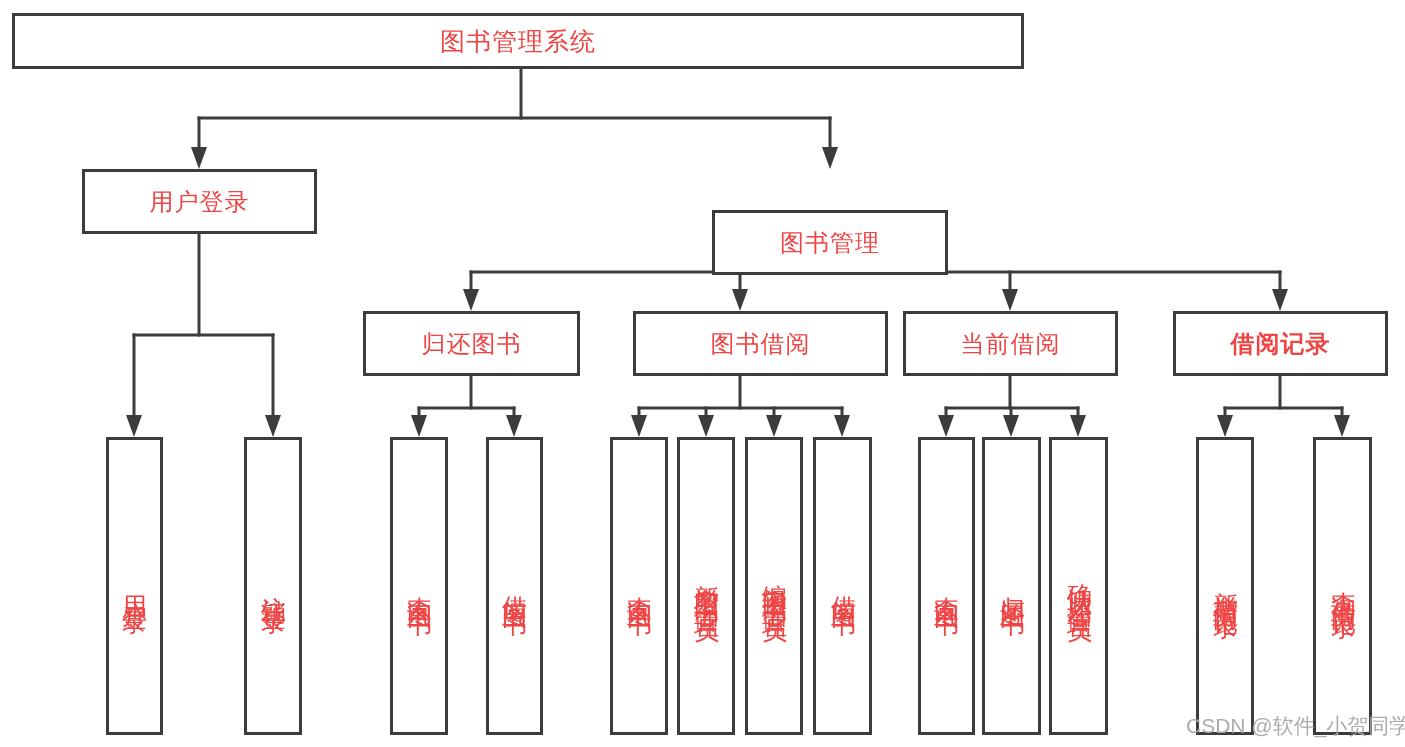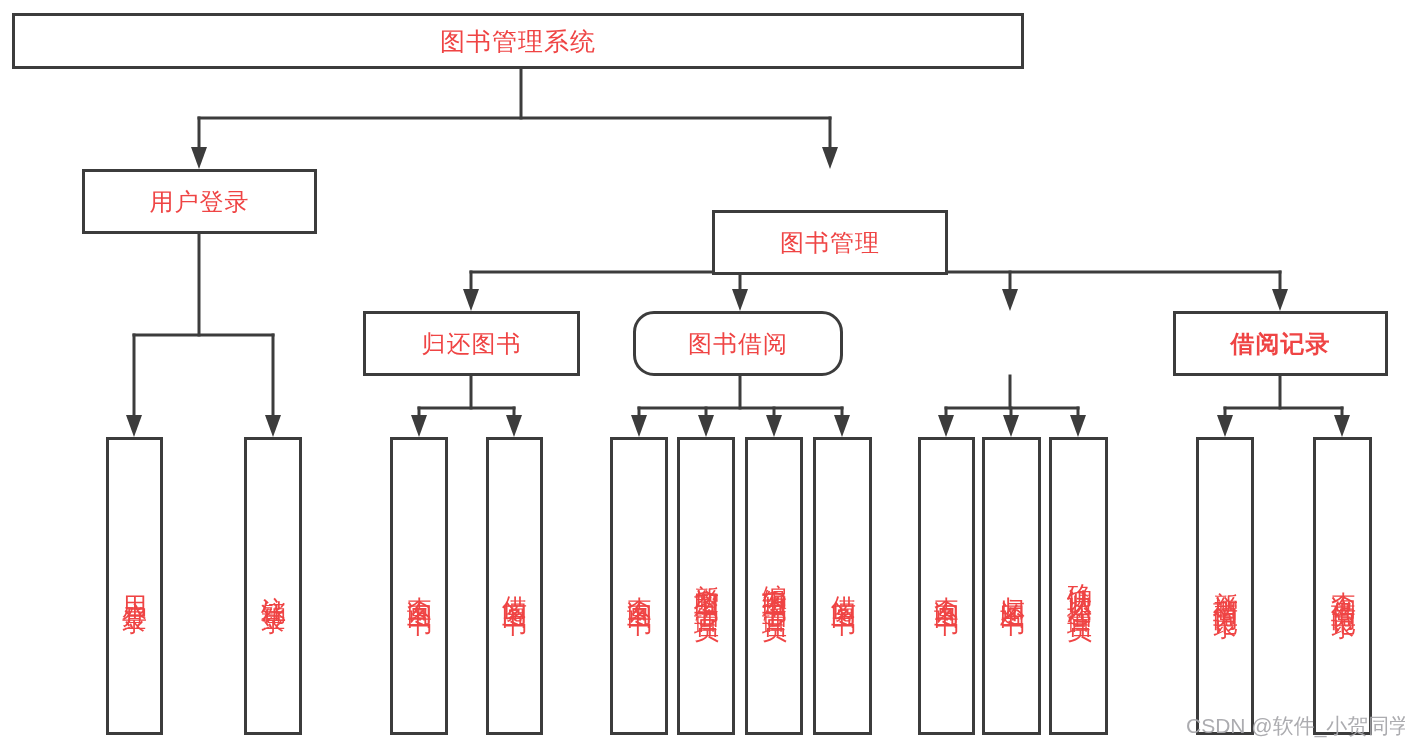--- a/index.html
+++ b/index.html
@@ -46,21 +46,21 @@
     letter-spacing: 5px;
     line-height: 51px;
   }
   
   #n-root      { left: 12px;   top: 13px;  width: 1012px; height: 56px; }
   
   #n-login     { left: 82px;   top: 169px; width: 235px;  height: 65px; }
   #n-mgmt      { left: 712px;  top: 169px; width: 236px;  height: 65px; margin-top: 41px; }
   
   #n-recommend { left: 363px;  top: 311px; width: 217px;  height: 65px; }
-  #n-borrow    { left: 633px;  top: 311px; width: 210px;  height: 65px; border-radius: 21px; }
+  #n-borrow    { left: 633px;  top: 311px; width: 255px;  height: 65px; }
   #n-current   { left: 903px;  top: 311px; width: 215px;  height: 65px; }
   #n-records   { left: 1173px; top: 311px; width: 215px;  height: 65px; font-weight: bold; }
   
   #n-login-0     { left: 106px;  width: 57px; }
   #n-login-1     { left: 244px;  width: 58px; }
   #n-recommend-0 { left: 390px;  width: 58px; }
   #n-recommend-1 { left: 486px;  width: 57px; }
   #n-borrow-0    { left: 610px;  width: 58px; }
   #n-borrow-1    { left: 677px;  width: 58px; }
   #n-borrow-2    { left: 745px;  width: 58px; }
@@ -151,20 +151,21 @@
     <polygon class="head" points="1334,415 1350,415 1342,437"></polygon>
   </svg>
 
   <div id="n-root" class="node hbox root">图书管理系统</div>
 
   <div id="n-login" class="node hbox">用户登录</div>
   <div id="n-mgmt" class="node hbox">图书管理</div>
 
   <div id="n-recommend" class="node hbox">归还图书</div>
   <div id="n-borrow" class="node hbox">图书借阅</div>
+  <div id="n-current" class="node hbox">当前借阅</div>
   <div id="n-records" class="node hbox">借阅记录</div>
 
   <div id="n-login-0" class="node vbox">用户登录</div>
   <div id="n-login-1" class="node vbox">注销登录</div>
 
   <div id="n-recommend-0" class="node vbox">查询图书</div>
   <div id="n-recommend-1" class="node vbox">借阅图书</div>
 
   <div id="n-borrow-0" class="node vbox">查询图书</div>
   <div id="n-borrow-1" class="node vbox">新增图书（管理员）</div>

